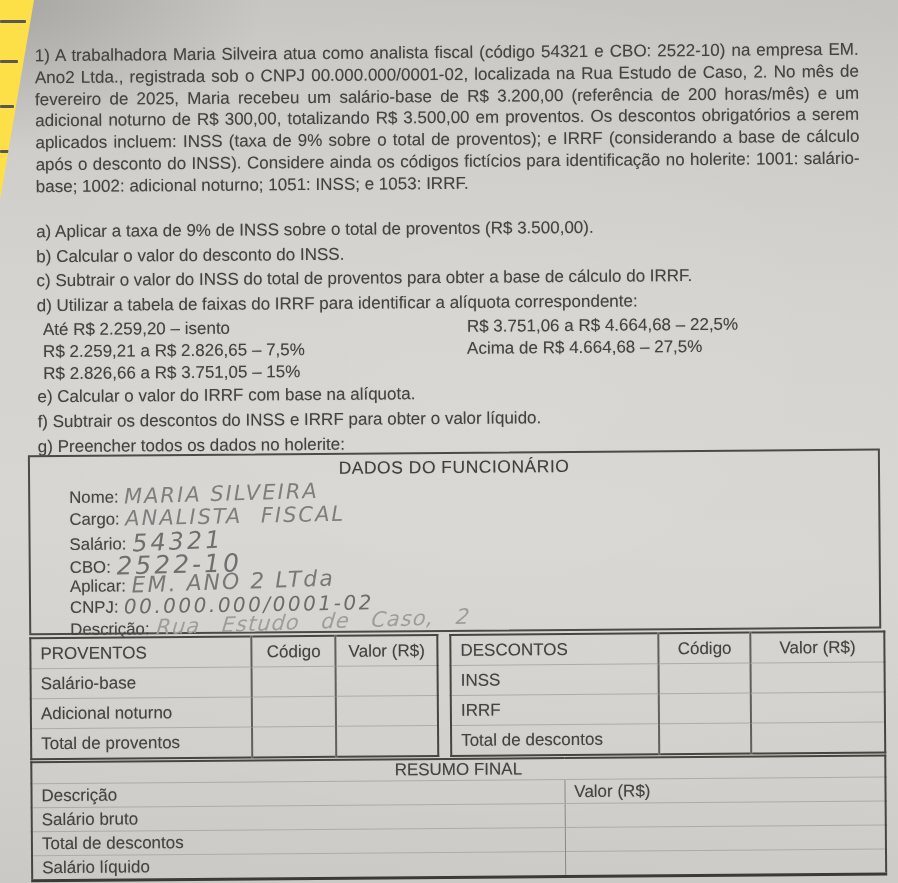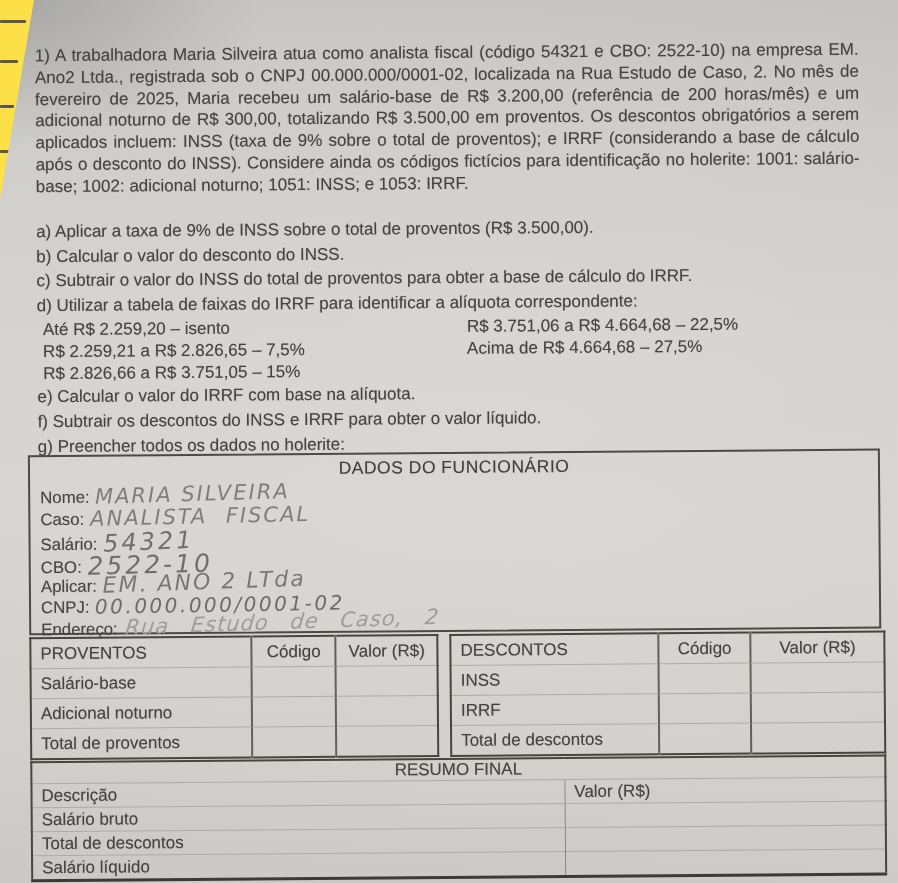--- a/index.html
+++ b/index.html
@@ -39,21 +39,21 @@
   .tasks2{position:absolute;left:38px;top:382px;width:830px;font-size:17px;line-height:24.9px;color:#444342;}
 
   
   .formbox{
     position:absolute;left:28px;top:452px;width:852px;height:180px;
     border:2px solid #4c4a46;box-sizing:border-box;
   }
   .ftitle{margin-top:3px;text-align:center;font-size:17.5px;letter-spacing:0.5px;color:#403f3e;}
   .fields{margin-left:10px;margin-top:3px;}
   .field{height:22px;white-space:nowrap;font-size:16.8px;color:#464544;overflow:visible;}
-  .flabel{display:inline-block;}
+  .flabel{display:inline-block;margin-left:29px;}
 
   
   .hand{
     display:inline-block;position:relative;
     font-family:"DejaVu Sans", sans-serif;font-style:italic;
     color:#7e7e7e;letter-spacing:2px;margin-left:6px;
     transform-origin:left bottom;white-space:nowrap;
   }
   .hand-nome{font-size:21px;transform:rotate(-1.2deg);top:1px;}
   .hand-cargo{font-size:21px;transform:rotate(-0.8deg);top:1px;word-spacing:10px;}
@@ -119,36 +119,36 @@
         <div class="txt">g) Preencher todos os dados no holerite:</div>
       </div>
 
       <div class="formbox">
         <div class="ftitle txt">DADOS DO FUNCIONÁRIO</div>
         <div class="fields">
           <div class="field">
             <span class="flabel txt">Nome:</span><span class="hand hand-nome">MARIA SILVEIRA</span>
           </div>
           <div class="field">
-            <span class="flabel txt">Caso:</span><span class="hand hand-cargo">ANALISTA FISCAL</span>
+            <span class="flabel txt">Cargo:</span><span class="hand hand-cargo">ANALISTA FISCAL</span>
           </div>
           <div class="field">
             <span class="flabel txt">Salário:</span><span class="hand hand-codigo">54321</span>
           </div>
           <div class="field">
             <span class="flabel txt">CBO:</span><span class="hand hand-cbo">2522-10</span>
           </div>
           <div class="field">
             <span class="flabel txt">Aplicar:</span><span class="hand hand-empresa">EM. ANO 2 LTda</span>
           </div>
           <div class="field">
             <span class="flabel txt">CNPJ:</span><span class="hand hand-cnpj">00.000.000/0001-02</span>
           </div>
           <div class="field">
-            <span class="flabel txt">Endereço:</span><span class="hand hand-endereco">Rua Estudo de Caso, 2</span>
+            <span class="flabel txt">Descrição:</span><span class="hand hand-endereco">Rua Estudo de Caso, 2</span>
           </div>
         </div>
       </div>
 
       <table class="t-prov">
         <colgroup>
             <col style="width:220px">
             <col style="width:84px">
             <col style="width:101px">
           </colgroup>

